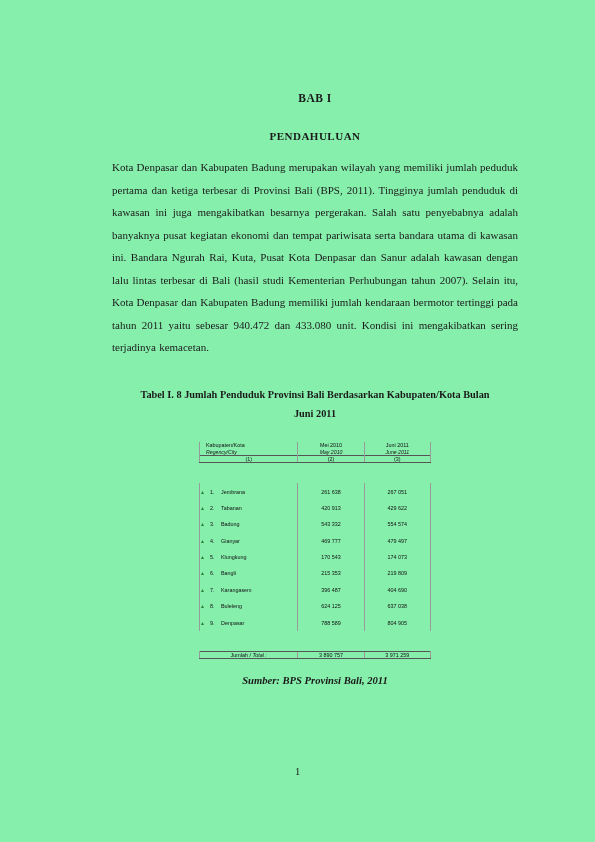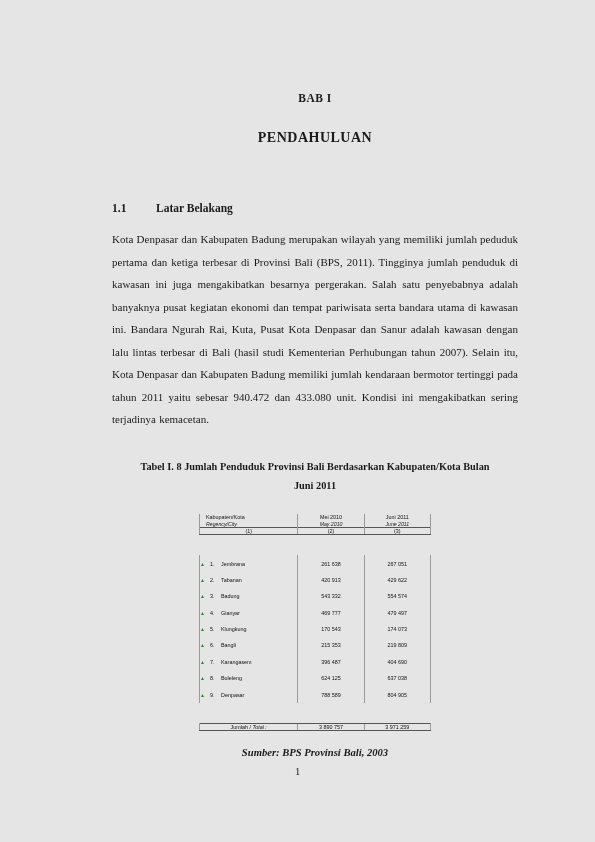--- a/index.html
+++ b/index.html
@@ -13,39 +13,39 @@
     font-family: "Liberation Serif", serif;
     color: #1a1a1a;
     position: relative;
     overflow: hidden;
   }
   .page {
     position: absolute;
     left: 0; top: 0;
     width: 595px;
     height: 842px;
-    background: #e5e5e5;
+    background: #86efac;
   }
   .content {
     position: absolute;
     left: 112px;
     top: 92px;
     width: 406px;
   }
   .chapter-title {
     text-align: center;
     font-weight: bold;
     font-size: 11.5px;
     letter-spacing: 0.5px;
     margin: 0 0 0 0;
   }
   .chapter-sub {
     text-align: center;
     font-weight: bold;
-    font-size: 14px;
+    font-size: 11px;
     letter-spacing: 0.5px;
     margin: 26px 0 0 0;
   }
   .section-head {
     margin-top: 56px;
     font-weight: bold;
     font-size: 11.5px;
     display: flex;
   }
   .section-num {
@@ -177,24 +177,20 @@
 </style>
 </head>
 <body>
 
 <div class="page">
   <div class="content">
 
     <div class="chapter-title">BAB I</div>
     <div class="chapter-sub">PENDAHULUAN</div>
 
-    <div class="section-head">
-      <span class="section-num">1.1</span>
-      <span class="section-label">Latar Belakang</span>
-    </div>
 
     <p class="body-par">Kota Denpasar dan Kabupaten Badung merupakan wilayah yang memiliki jumlah peduduk pertama dan ketiga terbesar di Provinsi Bali (BPS, 2011). Tingginya jumlah penduduk di kawasan ini juga mengakibatkan besarnya pergerakan. Salah satu penyebabnya adalah banyaknya pusat kegiatan ekonomi dan tempat pariwisata serta bandara utama di kawasan ini. Bandara Ngurah Rai, Kuta, Pusat Kota Denpasar dan Sanur adalah kawasan dengan lalu lintas terbesar di Bali (hasil studi Kementerian Perhubungan tahun 2007). Selain itu, Kota Denpasar dan Kabupaten Badung memiliki jumlah kendaraan bermotor tertinggi pada tahun 2011 yaitu sebesar 940.472 dan 433.080 unit. Kondisi ini mengakibatkan sering terjadinya kemacetan.</p>
 
     <div class="table-caption">
       <span class="cap-lead">Tabel I. 8 Jumlah Penduduk Provinsi Bali Berdasarkan Kabupaten/Kota Bulan</span>
       <br>
       <span>Juni 2011</span>
     </div>
 
     <div class="data-table-wrap">
@@ -318,17 +314,17 @@
           <tr class="total-row">
             <td class="col-name"><span>Jumlah / </span><span class="total-label-it">Total :</span></td>
             <td class="col-num">3 890 757</td>
             <td class="col-num col-last">3 971 259</td>
           </tr>
         </tfoot>
       </table>
     </div>
     <div class="table-bottom-rule"></div>
 
-    <div class="source-line">Sumber: BPS Provinsi Bali, 2003</div>
+    <div class="source-line">Sumber: BPS Provinsi Bali, 2011</div>
   </div>
 
   <div class="page-number">1</div>
 </div>
 
 </body></html>

